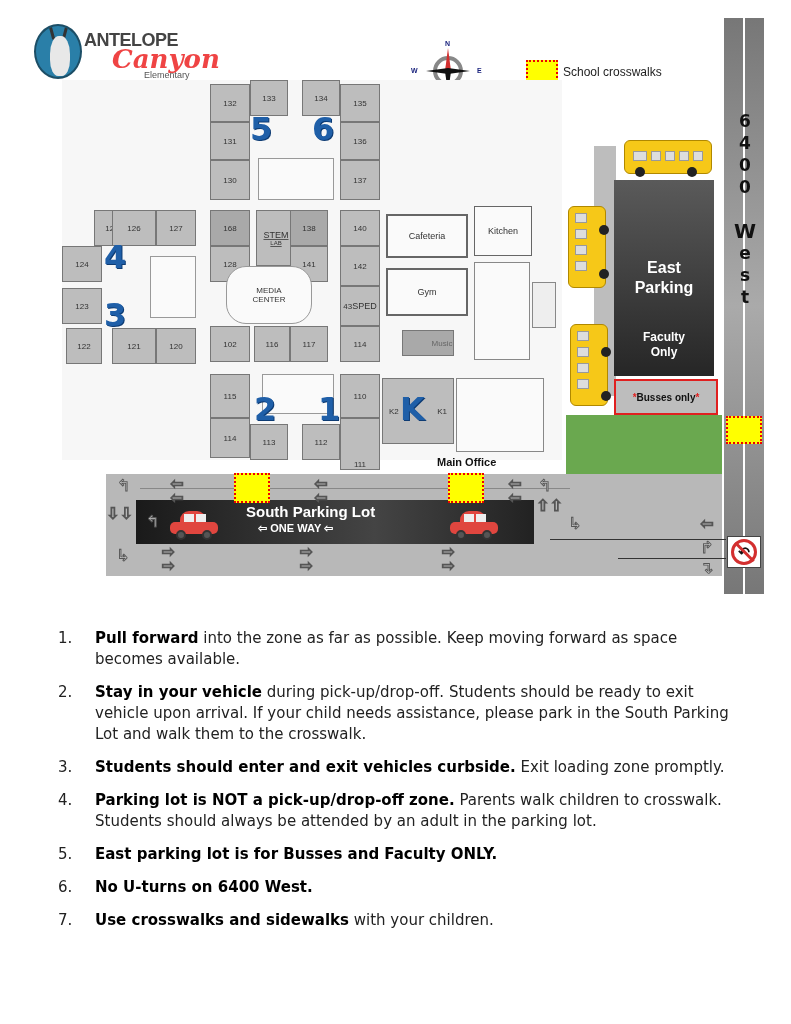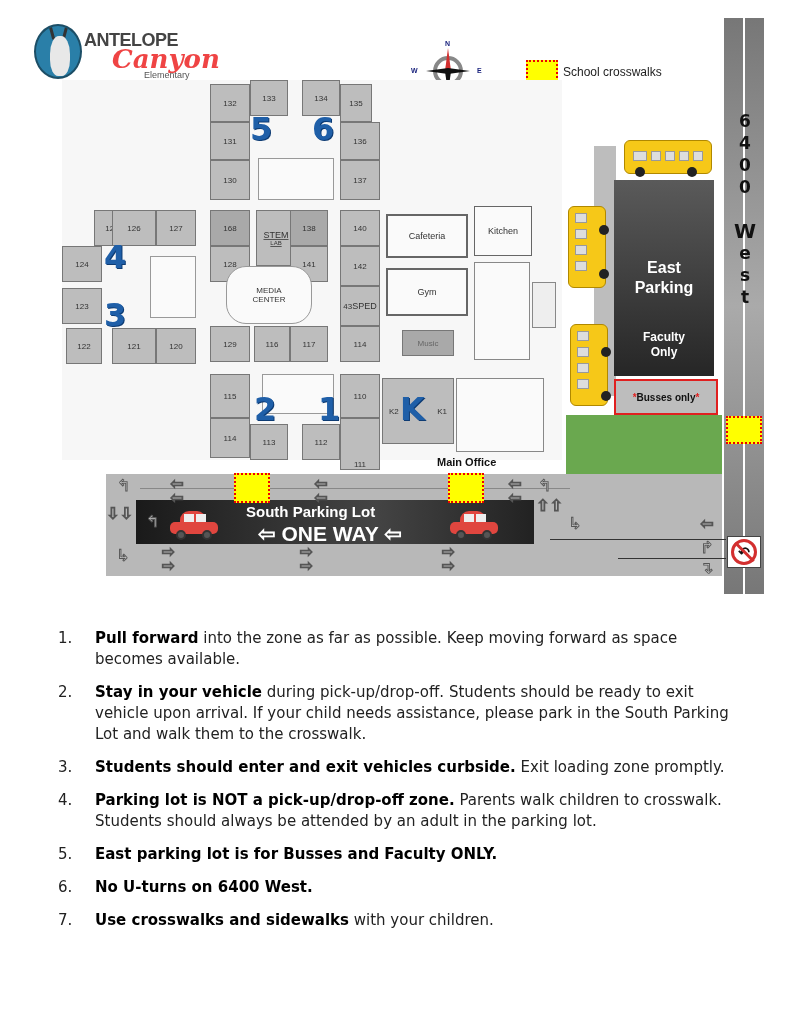--- a/index.html
+++ b/index.html
@@ -34,21 +34,21 @@
   .big-lbl { font-size: 9px; color: #333; }
 
   
   .road-6400 { left: 724px; top: 18px; width: 40px; height: 576px; background: linear-gradient(#777, #aaa, #777); }
   .road-6400 .divider { position:absolute; left: 19px; top: 0; width: 2px; height: 100%; background: #fff; }
   .road-6400-label { left: 728px; top: 110px; width: 34px; text-align: center; font-size: 17px; font-weight: 900; line-height: 22px; color: #111; font-family: "DejaVu Sans", sans-serif; }
 
   .south-lot { left: 106px; top: 474px; width: 616px; height: 102px; background: #b8b8b8; }
   .one-way-banner { left: 136px; top: 500px; width: 398px; height: 44px; background: linear-gradient(90deg, #1a1a1a, #444 60%, #222); }
   .banner-t1 { left: 246px; top: 503px; font-size: 15px; font-weight: bold; color: #fff; }
-  .banner-t2 { left: 258px; top: 522px; font-size: 21px; font-weight: bold; color: #fff; }
+  .banner-t2 { left: 258px; top: 522px; font-size: 11px; font-weight: bold; color: #fff; }
 
   .crosswalk { position:absolute; background:#ffff00; border: 2px dotted #e00; }
 
   .east-parking { left: 614px; top: 180px; width: 100px; height: 196px; background: linear-gradient(#5a5a5a, #262626); }
   .east-gray { left: 594px; top: 146px; width: 22px; height: 250px; background: #bdbdbd; }
   .east-t1 { left: 614px; top: 258px; width: 100px; text-align: center; font-size: 16px; font-weight: bold; color: #fff; line-height: 20px; }
   .east-t2 { left: 614px; top: 330px; width: 100px; text-align: center; font-size: 12px; font-weight: bold; color: #fff; line-height: 15px; }
   .busses-only { left: 614px; top: 379px; width: 104px; height: 36px; background: #bdbdbd; border: 2px solid #e02020; font-size: 10px; font-weight: bold; display:flex; align-items:center; justify-content:center; }
   .busses-only .star { color: #e02020; }
   .green-area { left: 566px; top: 415px; width: 156px; height: 74px; background: #6aa84f; }
@@ -113,21 +113,21 @@
 
   <div class="room" style="left:210px; top:84px; width:40px; height:38px;">
       <span class="roomlbl">132</span>
     </div>
   <div class="room" style="left:250px; top:80px; width:38px; height:36px;">
       <span class="roomlbl">133</span>
     </div>
   <div class="room" style="left:302px; top:80px; width:38px; height:36px;">
       <span class="roomlbl">134</span>
     </div>
-  <div class="room" style="left:340px; top:84px; width:32px; height:38px;">
+  <div class="room" style="left:340px; top:84px; width:40px; height:38px;">
       <span class="roomlbl">135</span>
     </div>
   <div class="room" style="left:210px; top:122px; width:40px; height:38px;">
       <span class="roomlbl">131</span>
     </div>
   <div class="room" style="left:340px; top:122px; width:40px; height:38px;">
       <span class="roomlbl">136</span>
     </div>
   <div class="room" style="left:210px; top:160px; width:40px; height:40px;">
       <span class="roomlbl">130</span>
@@ -181,21 +181,21 @@
       <span class="roomlbl">128</span>
     </div>
   <div class="room" style="left:290px; top:246px; width:38px; height:36px;">
       <span class="roomlbl">141</span>
     </div>
   <div class="room white" style="left:226px; top:266px; width:86px; height:58px; border-radius:20px; flex-direction:column; border-color:#999;">
     <span class="roomlbl">MEDIA</span>
     <span class="roomlbl">CENTER</span>
   </div>
   <div class="room" style="left:210px; top:326px; width:40px; height:36px;">
-      <span class="roomlbl">129</span>
+      <span class="roomlbl">102</span>
     </div>
   <div class="room" style="left:254px; top:326px; width:36px; height:36px;">
       <span class="roomlbl">116</span>
     </div>
   <div class="room" style="left:290px; top:326px; width:38px; height:36px;">
       <span class="roomlbl">117</span>
     </div>
 
   <div class="room" style="left:340px; top:210px; width:40px; height:36px;">
       <span class="roomlbl">140</span>
@@ -214,21 +214,21 @@
   <div class="room white" style="left:386px; top:214px; width:82px; height:44px; border:2px solid #666;">
       <span class="big-lbl">Cafeteria</span>
     </div>
   <div class="room white" style="left:474px; top:206px; width:58px; height:50px; border:1px solid #666;">
       <span class="big-lbl">Kitchen</span>
     </div>
   <div class="room white" style="left:386px; top:268px; width:82px; height:48px; border:2px solid #666;">
       <span class="big-lbl">Gym</span>
     </div>
   <div class="room dark" style="left:402px; top:330px; width:52px; height:26px;">
-      <span class="roomlbl" style="color:#666; font-size:8px;">Music</span>
+      <span class="roomlbl" style="color:#666; font-size:8px;padding-left:28px;">Music</span>
     </div>
   <div class="room white" style="left:474px; top:262px; width:56px; height:98px; border-color:#888;"></div>
   <div class="room white" style="left:532px; top:282px; width:24px; height:46px; border-color:#888; background:#eee;"></div>
 
   <div class="room" style="left:210px; top:374px; width:40px; height:44px;">
       <span class="roomlbl">115</span>
     </div>
   <div class="room" style="left:340px; top:374px; width:40px; height:44px;">
       <span class="roomlbl">110</span>
     </div>

